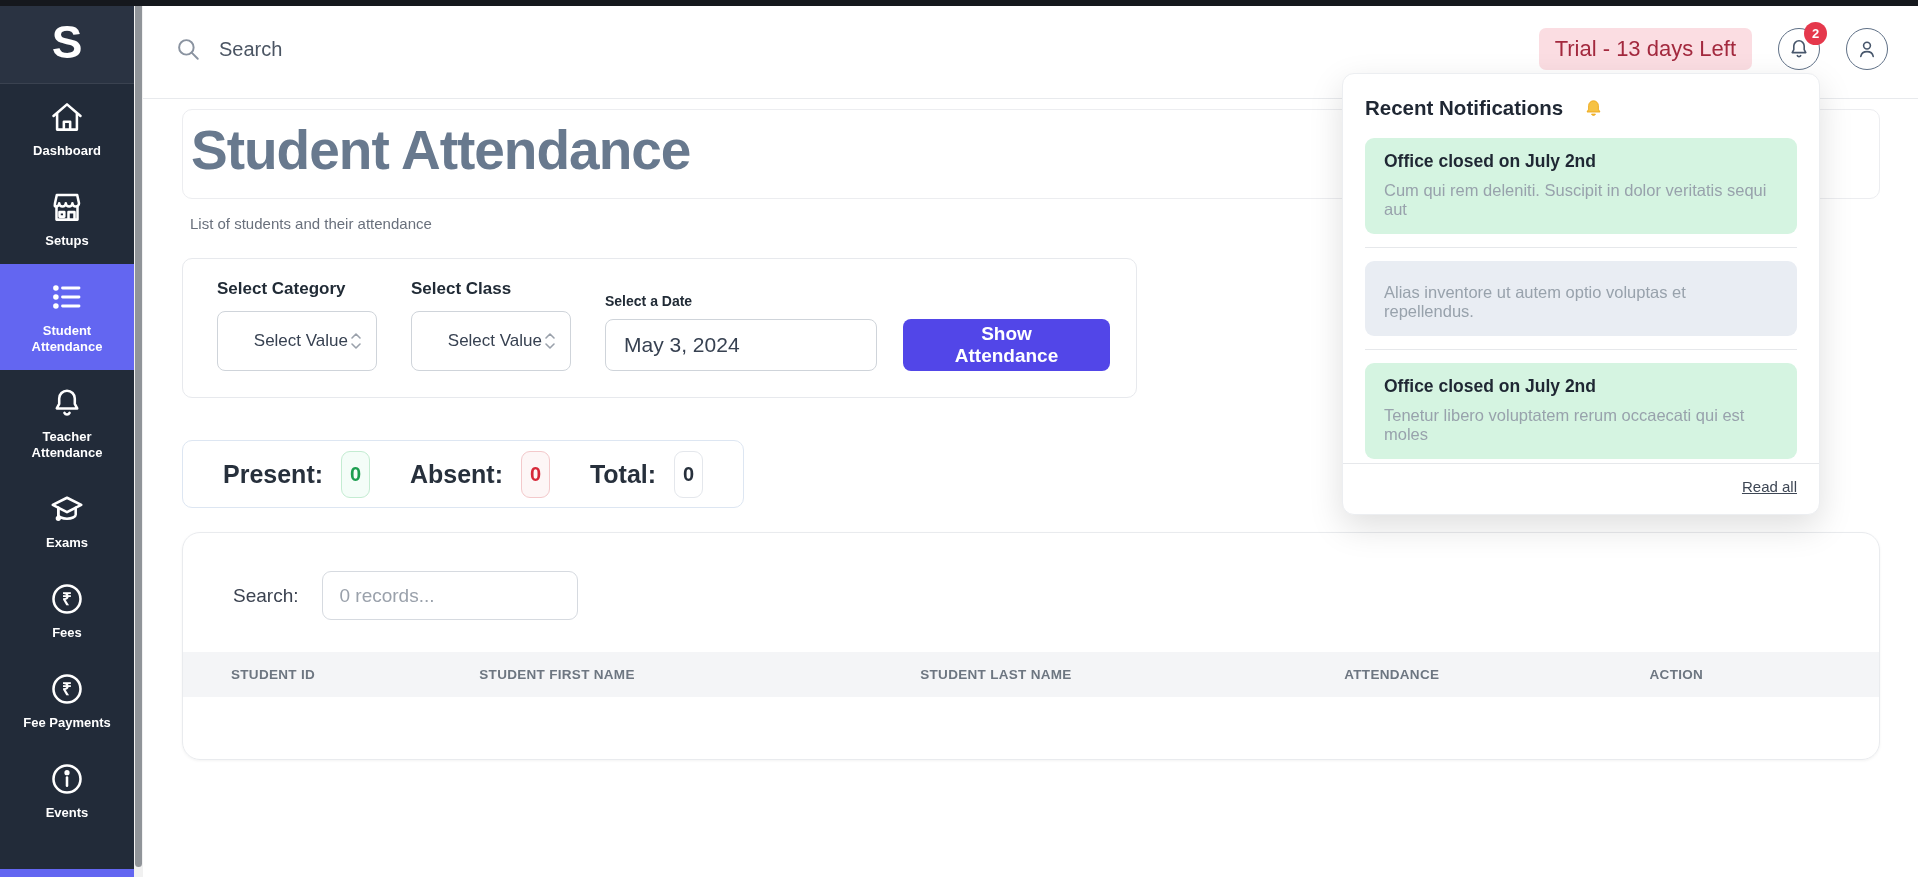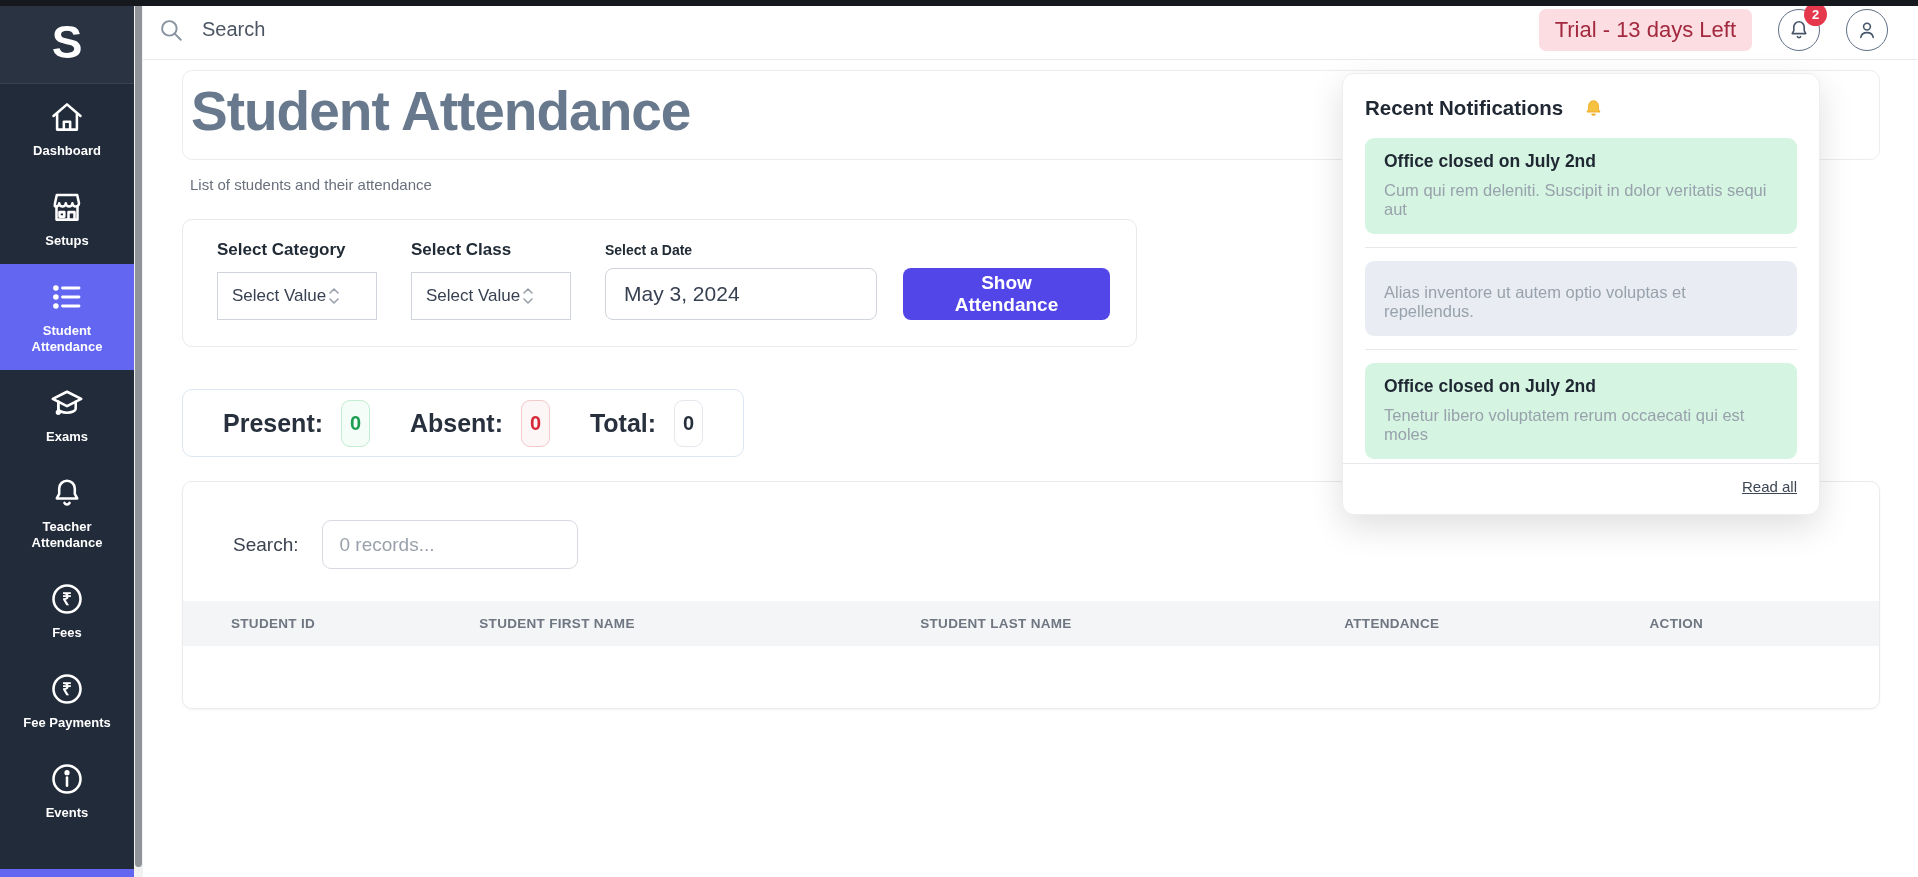--- a/index.html
+++ b/index.html
@@ -18,57 +18,57 @@
   .nav-item .nv-label { margin-top:8px; font-size:13px; font-weight:bold; color:#fff; text-align:center; line-height:16px; }
   .nav-item.active { background:#6366f1; }
   .sidebar-bottom-sliver { height:8px; background:#6366f1; }
 
   
   .side-scrollbar { position:fixed; top:0; left:134px; width:9px; height:877px; background:#f1f1f1; z-index:21; }
   .side-scrollbar .thumb { position:absolute; top:5px; left:1px; width:7px; height:862px; background:#909499; border-radius:0 0 4px 4px; }
 
   
   .content { margin-left:143px; width:1775px; }
-  .topbar { height:60px; background:#fff; border-bottom:1px solid #e8eaed; display:flex; align-items:center; padding:0 30px 0 15px; }
+  .topbar { height:99px; background:#fff; border-bottom:1px solid #e8eaed; display:flex; align-items:center; padding:0 30px 0 32px; }
   .search-wrap { display:flex; align-items:center; gap:18px; flex:1; }
   .search-wrap .sicon { width:26px; height:26px; color:#8a93a0; }
   .topbar-search { border:none; outline:none; font-size:20px; color:#374151; width:500px; font-family:inherit; }
   .topbar-search::placeholder { color:#4b5563; }
   .topbar-right { display:flex; align-items:center; gap:26px; }
   .trial-badge { background:#fbdde2; color:#a3293e; font-size:22px; font-weight:500; padding:8px 16px; border-radius:7px; }
   .icon-btn { position:relative; width:42px; height:42px; border-radius:50%; border:1.5px solid #5f7086; background:#fff; display:flex; align-items:center; justify-content:center; cursor:pointer; }
   .icon-btn svg { width:24px; height:24px; color:#47566b; }
   .notif-badge { position:absolute; top:-7px; right:-8px; min-width:23px; height:23px; border-radius:50%; background:#e5384c; color:#fff; font-size:13px; font-weight:bold; display:flex; align-items:center; justify-content:center; }
 
   .main { padding:10px 38px 0 39px; }
   .heading-box { border:1px solid #ecedf0; border-radius:10px; padding:8px 10px 16px 8px; }
   .page-title { font-size:55px; font-weight:bold; color:#68798e; letter-spacing:-1px; }
   .page-subtitle { margin:16px 0 0 8px; font-size:15px; color:#69707c; }
 
   
   .filter-card { margin-top:26px; width:955px; border:1px solid #e7e9ed; border-radius:10px; padding:20px 26px 26px 26px; display:flex; align-items:flex-end; gap:26px; }
   .fgroup { display:flex; flex-direction:column;margin-left:8px; }
   .flabel { font-size:17px; font-weight:bold; color:#212b36; margin-bottom:12px; }
   .flabel.small { font-size:14px; margin-bottom:10px; }
-  .select-box { width:160px; height:48px; border:1px solid #cfd4da; border-radius:0; display:flex; align-items:center; justify-content:flex-start; padding:0 12px 0 14px; cursor:pointer; background:#fff; }
+  .select-box { width:160px; height:60px; border:1px solid #cfd4da; border-radius:8px; display:flex; align-items:center; justify-content:flex-end; padding:0 12px 0 14px; cursor:pointer; background:#fff; }
   .select-box .sel-text { font-size:17px; color:#374151; }
   .select-box svg { width:16px; height:22px; color:#9aa1ab; }
   .date-input { width:272px; height:52px; border:1px solid #cfd4da; border-radius:8px; padding:0 18px; font-size:21px; color:#374151; font-family:inherit; outline:none; }
   .show-btn { height:52px; padding:0 26px; background:#5246e8; border:none; border-radius:8px; color:#fff; font-size:19px; font-weight:bold; font-family:inherit; cursor:pointer; }
 
   
   .stats-card { margin-top:42px; width:562px; border:1px solid #dde6f2; border-radius:10px; padding:10px 40px; display:flex; align-items:center; gap:18px; height:68px; }
   .stat-label { font-size:25px; font-weight:bold; color:#27303c; }
   .stat-box { width:60px; height:47px; border-radius:9px; display:flex; align-items:center; justify-content:center; font-size:20px; font-weight:bold; }
   .stat-box.green { border:1px solid #c4ecd2; background:#f4fdf8; color:#1d9e50; margin-right:22px; }
   .stat-box.red { border:1px solid #f3c9cb; background:#fdf6f6; color:#d62839; margin-right:22px; }
   .stat-box.plain { border:1px solid #e4e7ec; background:#fff; color:#27303c; }
 
   
-  .table-card { margin-top:24px; width:1698px; border:1px solid #e9ebee; border-radius:10px; box-shadow:0 1px 3px rgba(0,0,0,.05); padding:38px 0 0 0; }
+  .table-card { margin-top:24px; width:1698px; border:1px solid #e9ebee; border-radius:18px; box-shadow:0 1px 3px rgba(0,0,0,.05); padding:38px 0 0 0; }
   .tsearch-row { display:flex; align-items:center; gap:24px; padding-left:50px; }
   .tsearch-label { font-size:19px; color:#3b4250; }
   .tsearch-input { width:256px; height:49px; border:1px solid #d6dae0; border-radius:9px; padding:0 16px; font-size:19px; color:#374151; font-family:inherit; outline:none; }
   .tsearch-input::placeholder { color:#9aa1ab; }
   .att-table { margin-top:32px; width:100%; border-collapse:collapse; table-layout:fixed; }
   .att-table thead tr { background:#f4f5f7; }
   .att-table th { font-size:13.5px; font-weight:600; color:#6d7681; text-transform:uppercase; letter-spacing:.3px; text-align:left; padding:15px 8px; }
   .att-table th:first-child { padding-left:48px; width:17%; }
   .att-table th:nth-child(2){ width:26%; } .att-table th:nth-child(3){ width:25%; }
   .att-table th:nth-child(4){ width:18%; } .att-table th:nth-child(5){ width:14%; }
@@ -131,37 +131,37 @@
             <circle cx="4.6" cy="12" r="0.9" fill="currentColor"></circle>
             <circle cx="4.6" cy="18" r="0.9" fill="currentColor"></circle>
           </svg>
       </span>
       <span class="nv-label">Student Attendance</span>
     </div>
 
     <div class="nav-item">
       <span class="nv-icon">
         <svg viewBox="0 0 24 24" fill="none" stroke="currentColor" stroke-width="1.7" stroke-linecap="round" stroke-linejoin="round">
+            <path d="M12 3.8a5.2 5.2 0 0 0-5.2 5.2v3.6L5.2 15.6h13.6l-1.6-3V9a5.2 5.2 0 0 0-5.2-5.2z"></path>
+            <path d="M10.3 18.6a1.9 1.9 0 0 0 3.4 0"></path>
+          </svg>
+      </span>
+      <span class="nv-label">Teacher Attendance</span>
+    </div>
+
+    <div class="nav-item">
+      <span class="nv-icon">
+        <svg viewBox="0 0 24 24" fill="none" stroke="currentColor" stroke-width="1.7" stroke-linecap="round" stroke-linejoin="round">
             <path d="M2.5 9.3 12 4.5l9.5 4.8L12 14.1 2.5 9.3z"></path>
             <path d="M6.2 11.2v4.6c0 1.4 2.7 2.7 5.8 2.7s5.8-1.3 5.8-2.7v-4.6"></path>
             <path d="M6.2 11.2v5.9"></path>
             <circle cx="6.2" cy="18.2" r="0.9" fill="currentColor"></circle>
           </svg>
       </span>
       <span class="nv-label">Exams</span>
-    </div>
-
-    <div class="nav-item">
-      <span class="nv-icon">
-        <svg viewBox="0 0 24 24" fill="none" stroke="currentColor" stroke-width="1.7" stroke-linecap="round" stroke-linejoin="round">
-            <path d="M12 3.8a5.2 5.2 0 0 0-5.2 5.2v3.6L5.2 15.6h13.6l-1.6-3V9a5.2 5.2 0 0 0-5.2-5.2z"></path>
-            <path d="M10.3 18.6a1.9 1.9 0 0 0 3.4 0"></path>
-          </svg>
-      </span>
-      <span class="nv-label">Teacher Attendance</span>
     </div>
 
     <div class="nav-item">
       <span class="nv-icon">
         <svg viewBox="0 0 24 24" fill="none" stroke="currentColor" stroke-width="1.7">
             <circle cx="12" cy="12" r="9"></circle>
             <text x="12" y="16.2" text-anchor="middle" font-size="11.5" font-weight="bold" fill="currentColor" stroke="none" font-family="inherit">₹</text>
           </svg>
       </span>
       <span class="nv-label">Fees</span>

